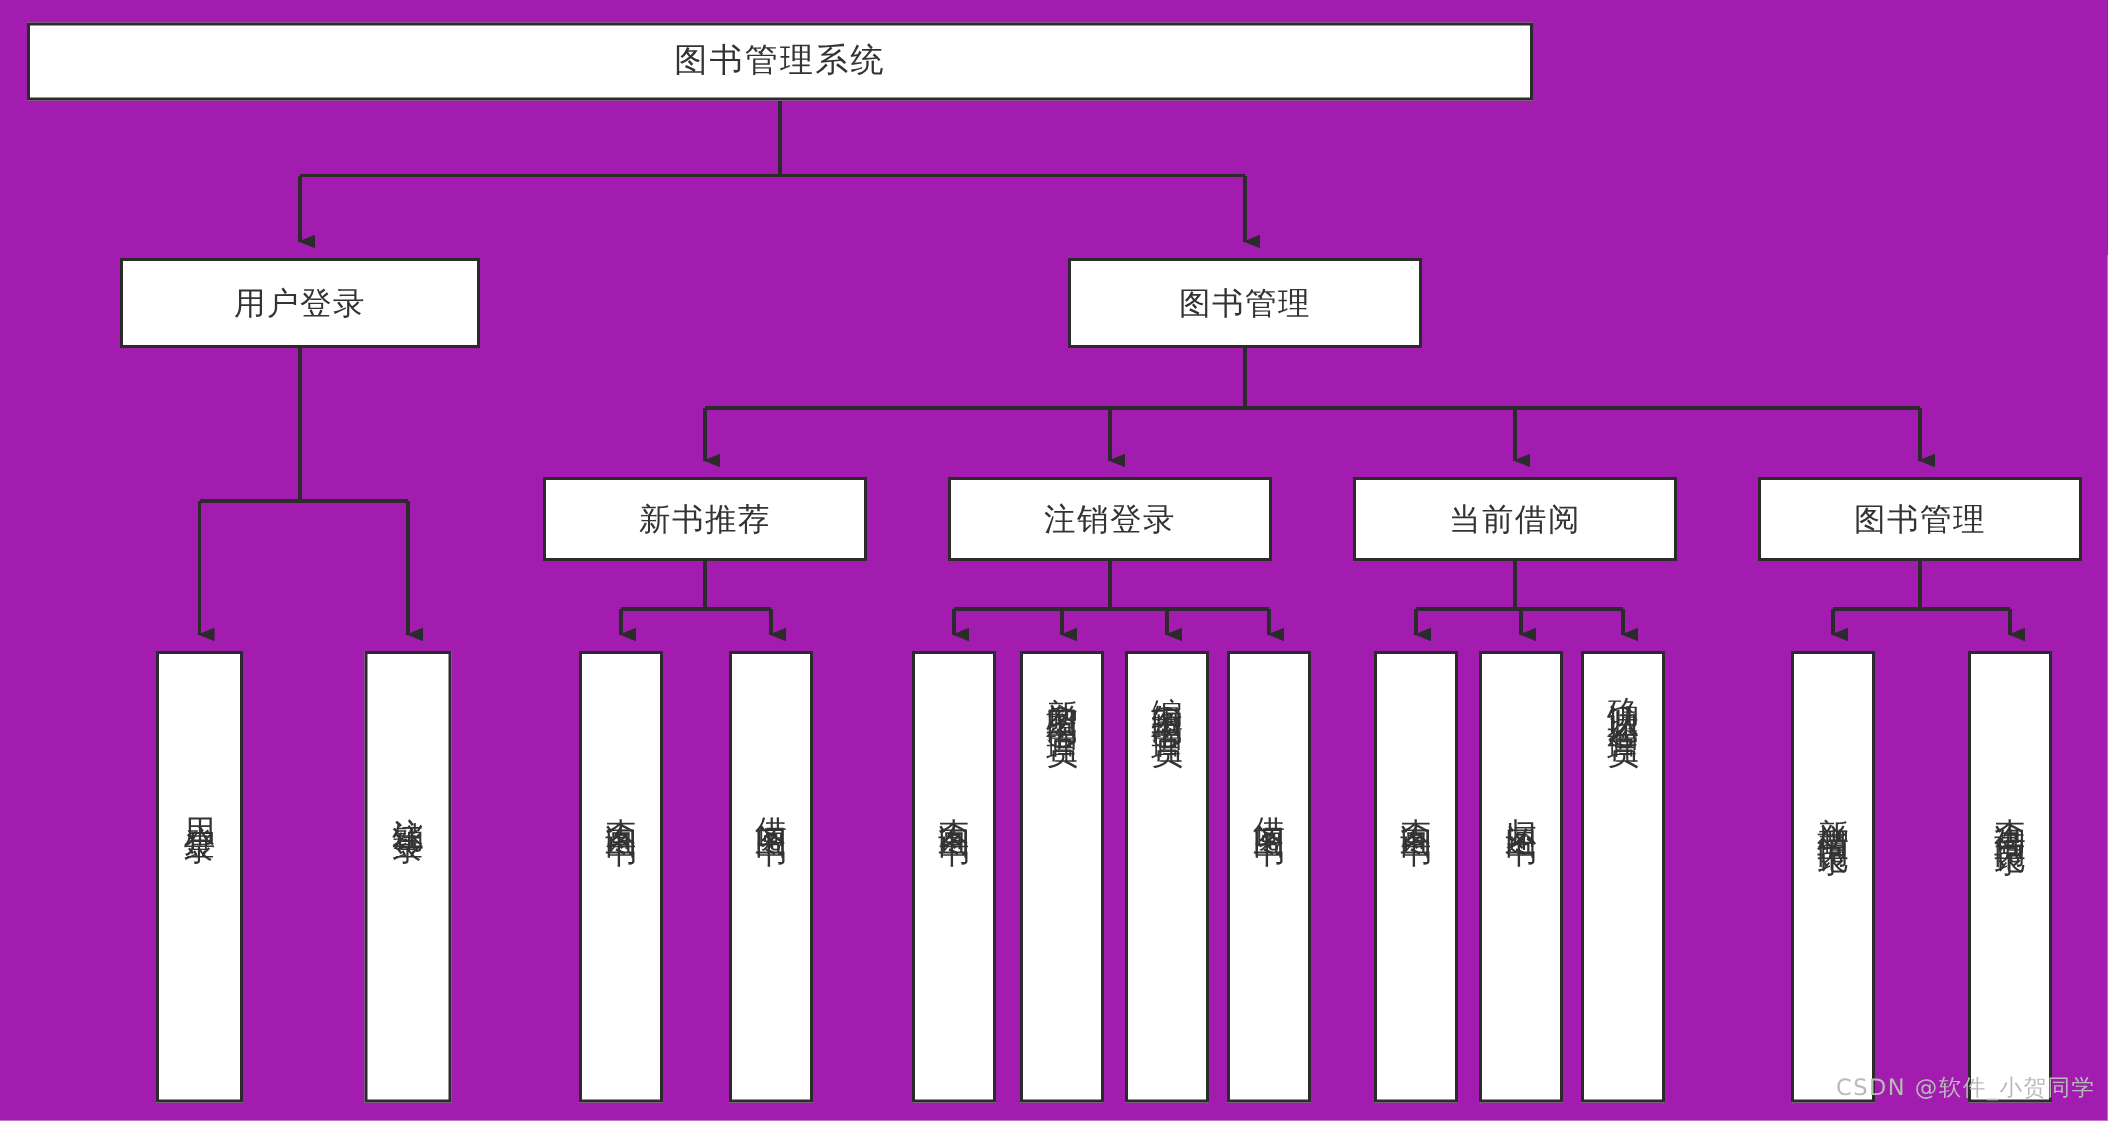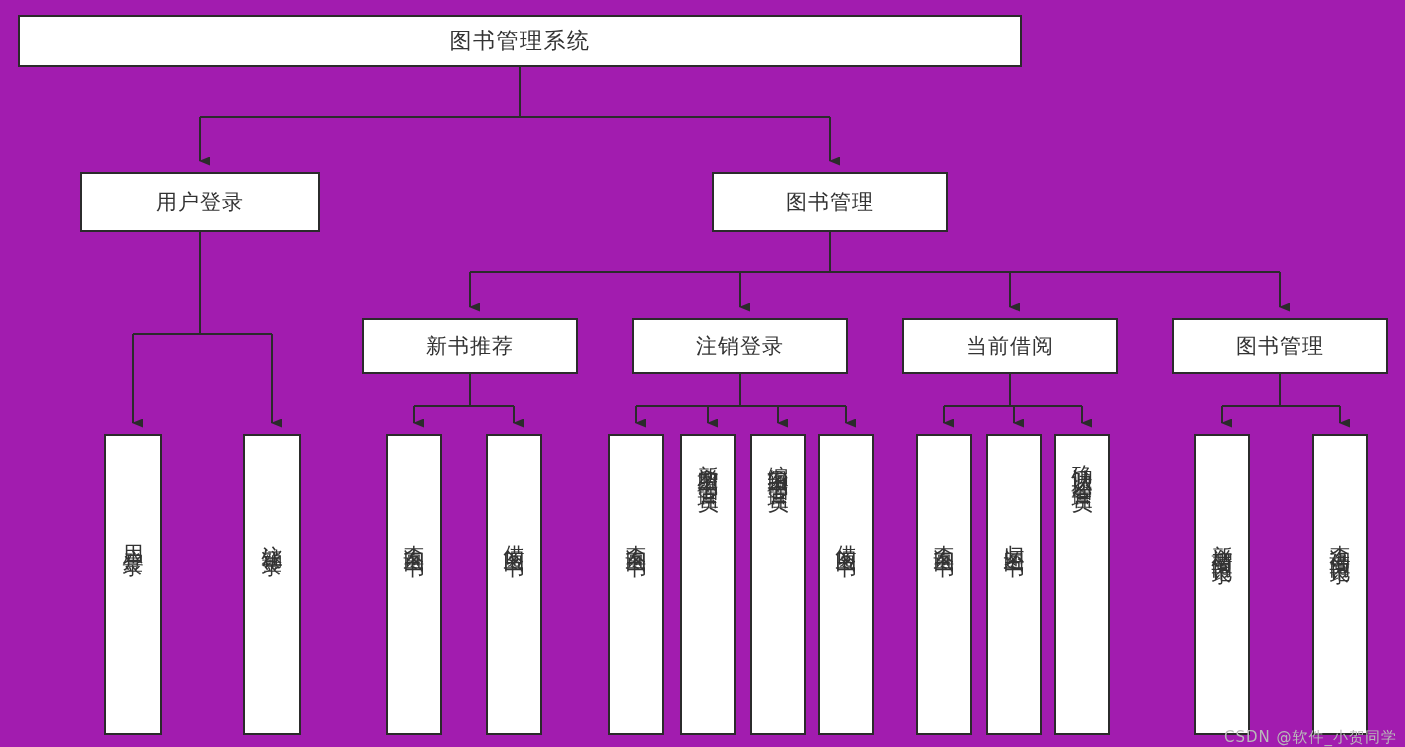--- a/index.html
+++ b/index.html
@@ -31,21 +31,21 @@
     text-orientation:upright;
     white-space:nowrap;
     letter-spacing:4px;
     display:block;
   }
   .node.leaf.mid .vtext{margin-top:86px;}
   .node.leaf.top .vtext{margin-top:6px;}
 
   #watermark{
     position:absolute;
-    right:8px;bottom:0;
+    right:8px;bottom:12px;
     font-size:15px;
     color:#b9b9b9;
     letter-spacing:1px;
     white-space:nowrap;
     font-family:"DejaVu Sans","Liberation Sans",sans-serif;
     margin-left:32px;
   }
 </style>
 </head>
 <body>

